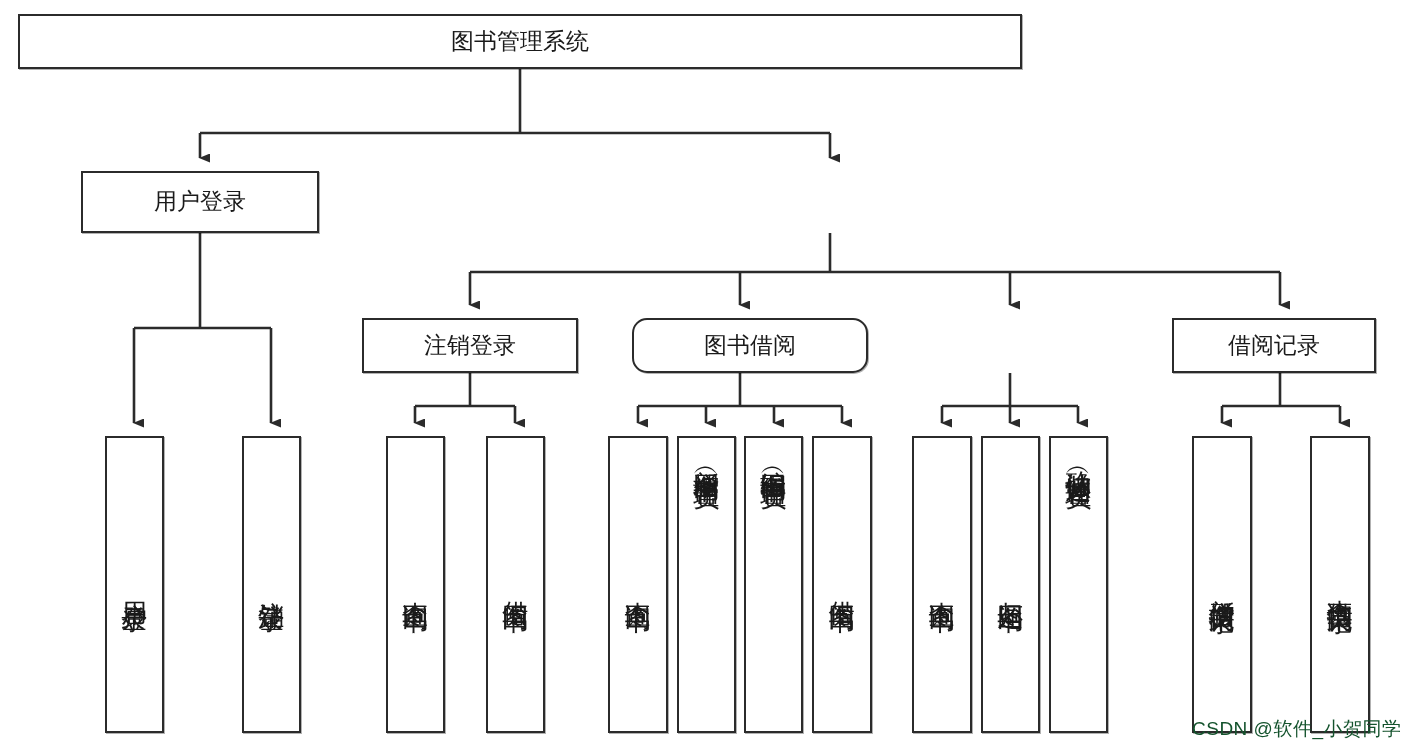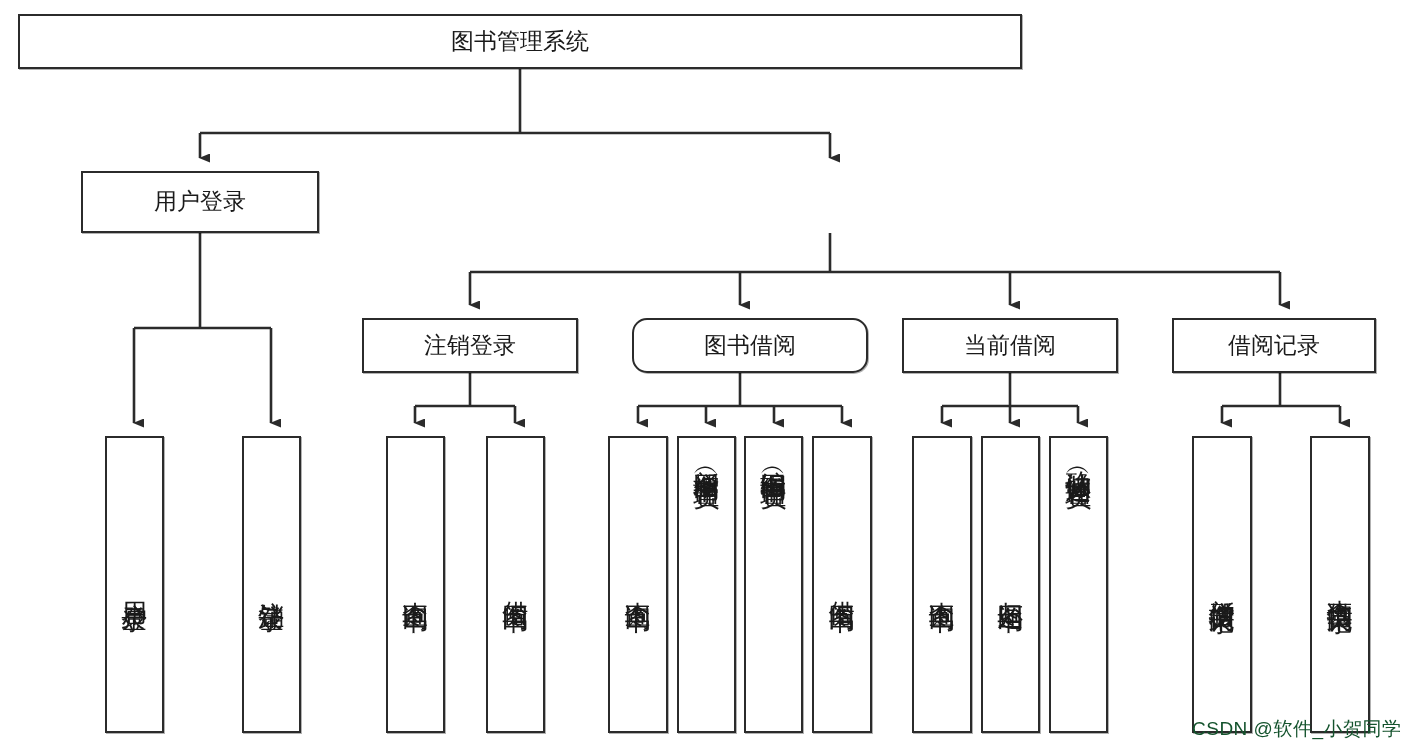--- a/index.html
+++ b/index.html
@@ -129,23 +129,20 @@
   <div class="node horiz" style="left: 81px; top: 171px; width: 238px; height: 62px;">
     <span class="lbl">用户登录</span>
   </div>
 
   <div class="node horiz" style="left: 362px; top: 318px; width: 216px; height: 55px;">
     <span class="lbl">注销登录</span>
   </div>
   <div class="node horiz" style="left: 632px; top: 318px; width: 236px; height: 55px; border-radius: 15px;">
     <span class="lbl">图书借阅</span>
   </div>
-  <div class="node horiz" style="left: 902px; top: 318px; width: 216px; height: 55px;">
-    <span class="lbl">当前借阅</span>
-  </div>
   <div class="node horiz" style="left: 1172px; top: 318px; width: 204px; height: 55px;">
     <span class="lbl">借阅记录</span>
   </div>
 
   <div class="node vert short" style="left: 105px; top: 436px; width: 59px; height: 297px;">
     <span class="lbl">用户登录</span>
   </div>
   <div class="node vert short" style="left: 242px; top: 436px; width: 59px; height: 297px;">
     <span class="lbl">注销登录</span>
   </div>

